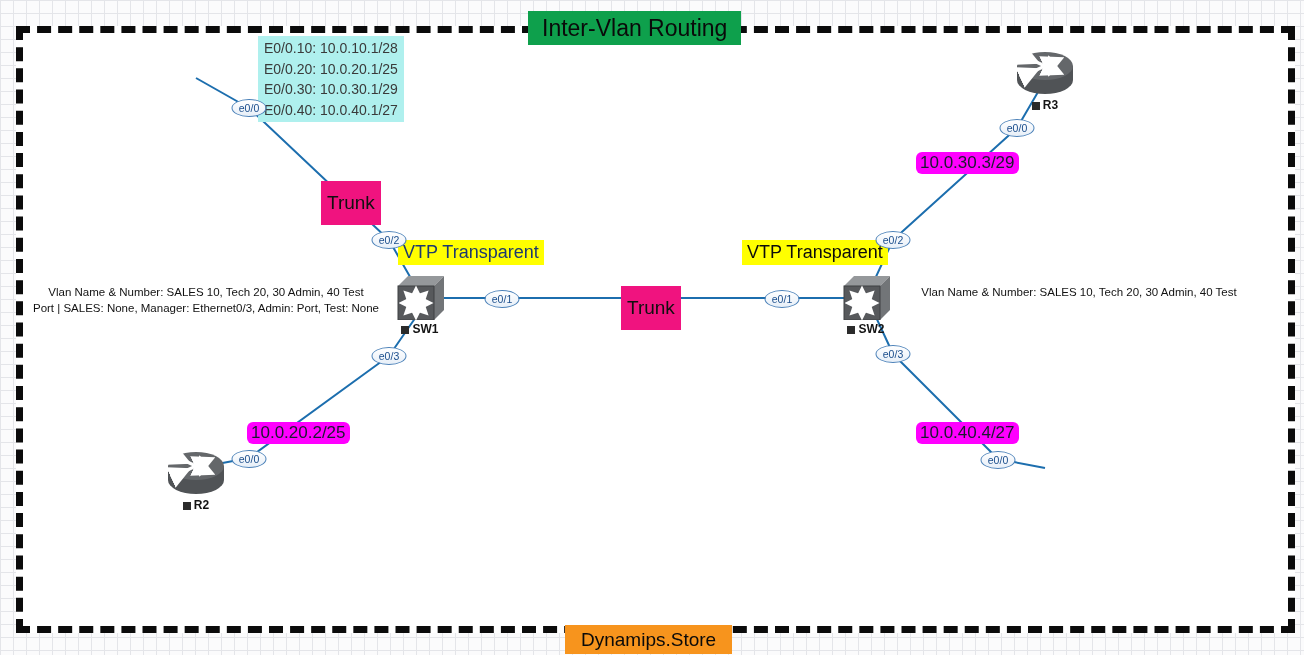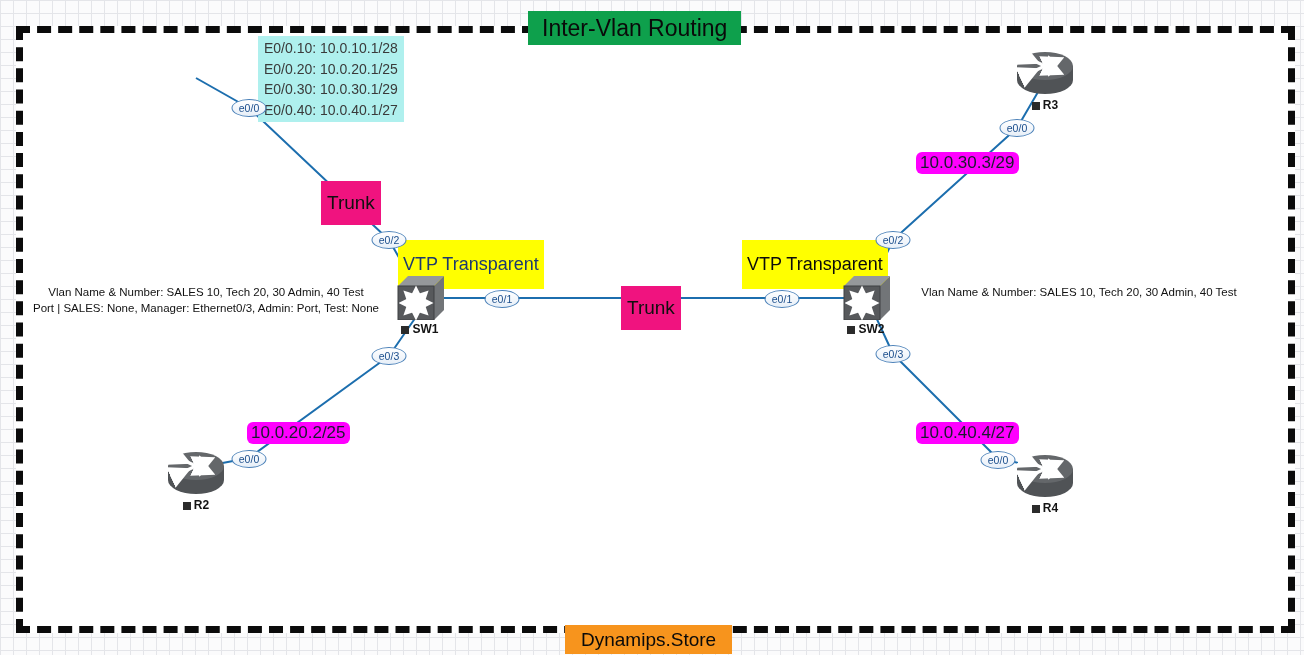--- a/index.html
+++ b/index.html
@@ -24,21 +24,21 @@
   .badge{
     position:absolute;z-index:4;transform:translate(-50%,-50%);
     width:35px;height:18px;box-sizing:border-box;text-align:center;
     border:1px solid #4a80b8;border-radius:50%;
     background:linear-gradient(#ffffff,#e7eff8);
     color:#1b4e8c;font-size:10.5px;line-height:16px;
   }
   .tag{position:absolute;z-index:2;white-space:nowrap;}
   .tag-trunk{background:#f0137f;color:#101010;font-size:19px;padding:11px 6px;}
   .tag-ip{background:#ff00ff;color:#1a1a2e;font-size:17px;padding:1px 4px;border-radius:6px;}
-  .tag-vtp{background:#ffff00;font-size:18px;padding:14px 5px;}
+  .tag-vtp{background:#ffff00;font-size:18px;padding:2px 5px;}
   .tag-vtp1{color:#1d3a6e;}
   .tag-vtp2{color:#0c0c0c;}
   .note-cyan{
     position:absolute;z-index:2;background:#aff0ee;color:#3a3a3a;
     font-size:14px;line-height:20.5px;padding:2px 6px;white-space:nowrap;
   }
   .info{
     position:absolute;z-index:2;color:#121212;font-size:11.5px;line-height:16px;
     text-align:center;white-space:nowrap;
   }
@@ -137,26 +137,20 @@
     <div class="dev-label"><span class="sq"></span><span>R2</span></div>
   </div>
 
   <div class="device" style="left:1016px;top:50px;width:58px;">
     <svg width="58" height="46" viewBox="0 0 58 46">
         <use href="#router-sym"></use>
       </svg>
     <div class="dev-label"><span class="sq"></span><span>R3</span></div>
   </div>
 
-  <div class="device" style="left:1016px;top:453px;width:58px;">
-    <svg width="58" height="46" viewBox="0 0 58 46">
-        <use href="#router-sym"></use>
-      </svg>
-    <div class="dev-label"><span class="sq"></span><span>R4</span></div>
-  </div>
 
   <div class="device" style="left:396px;top:274px;width:48px;">
     <svg width="48" height="46" viewBox="0 0 48 46">
         <use href="#switch-sym"></use>
       </svg>
     <div class="dev-label"><span class="sq"></span><span>SW1</span></div>
   </div>
 
   <div class="device" style="left:842px;top:274px;width:48px;">
     <svg width="48" height="46" viewBox="0 0 48 46">

